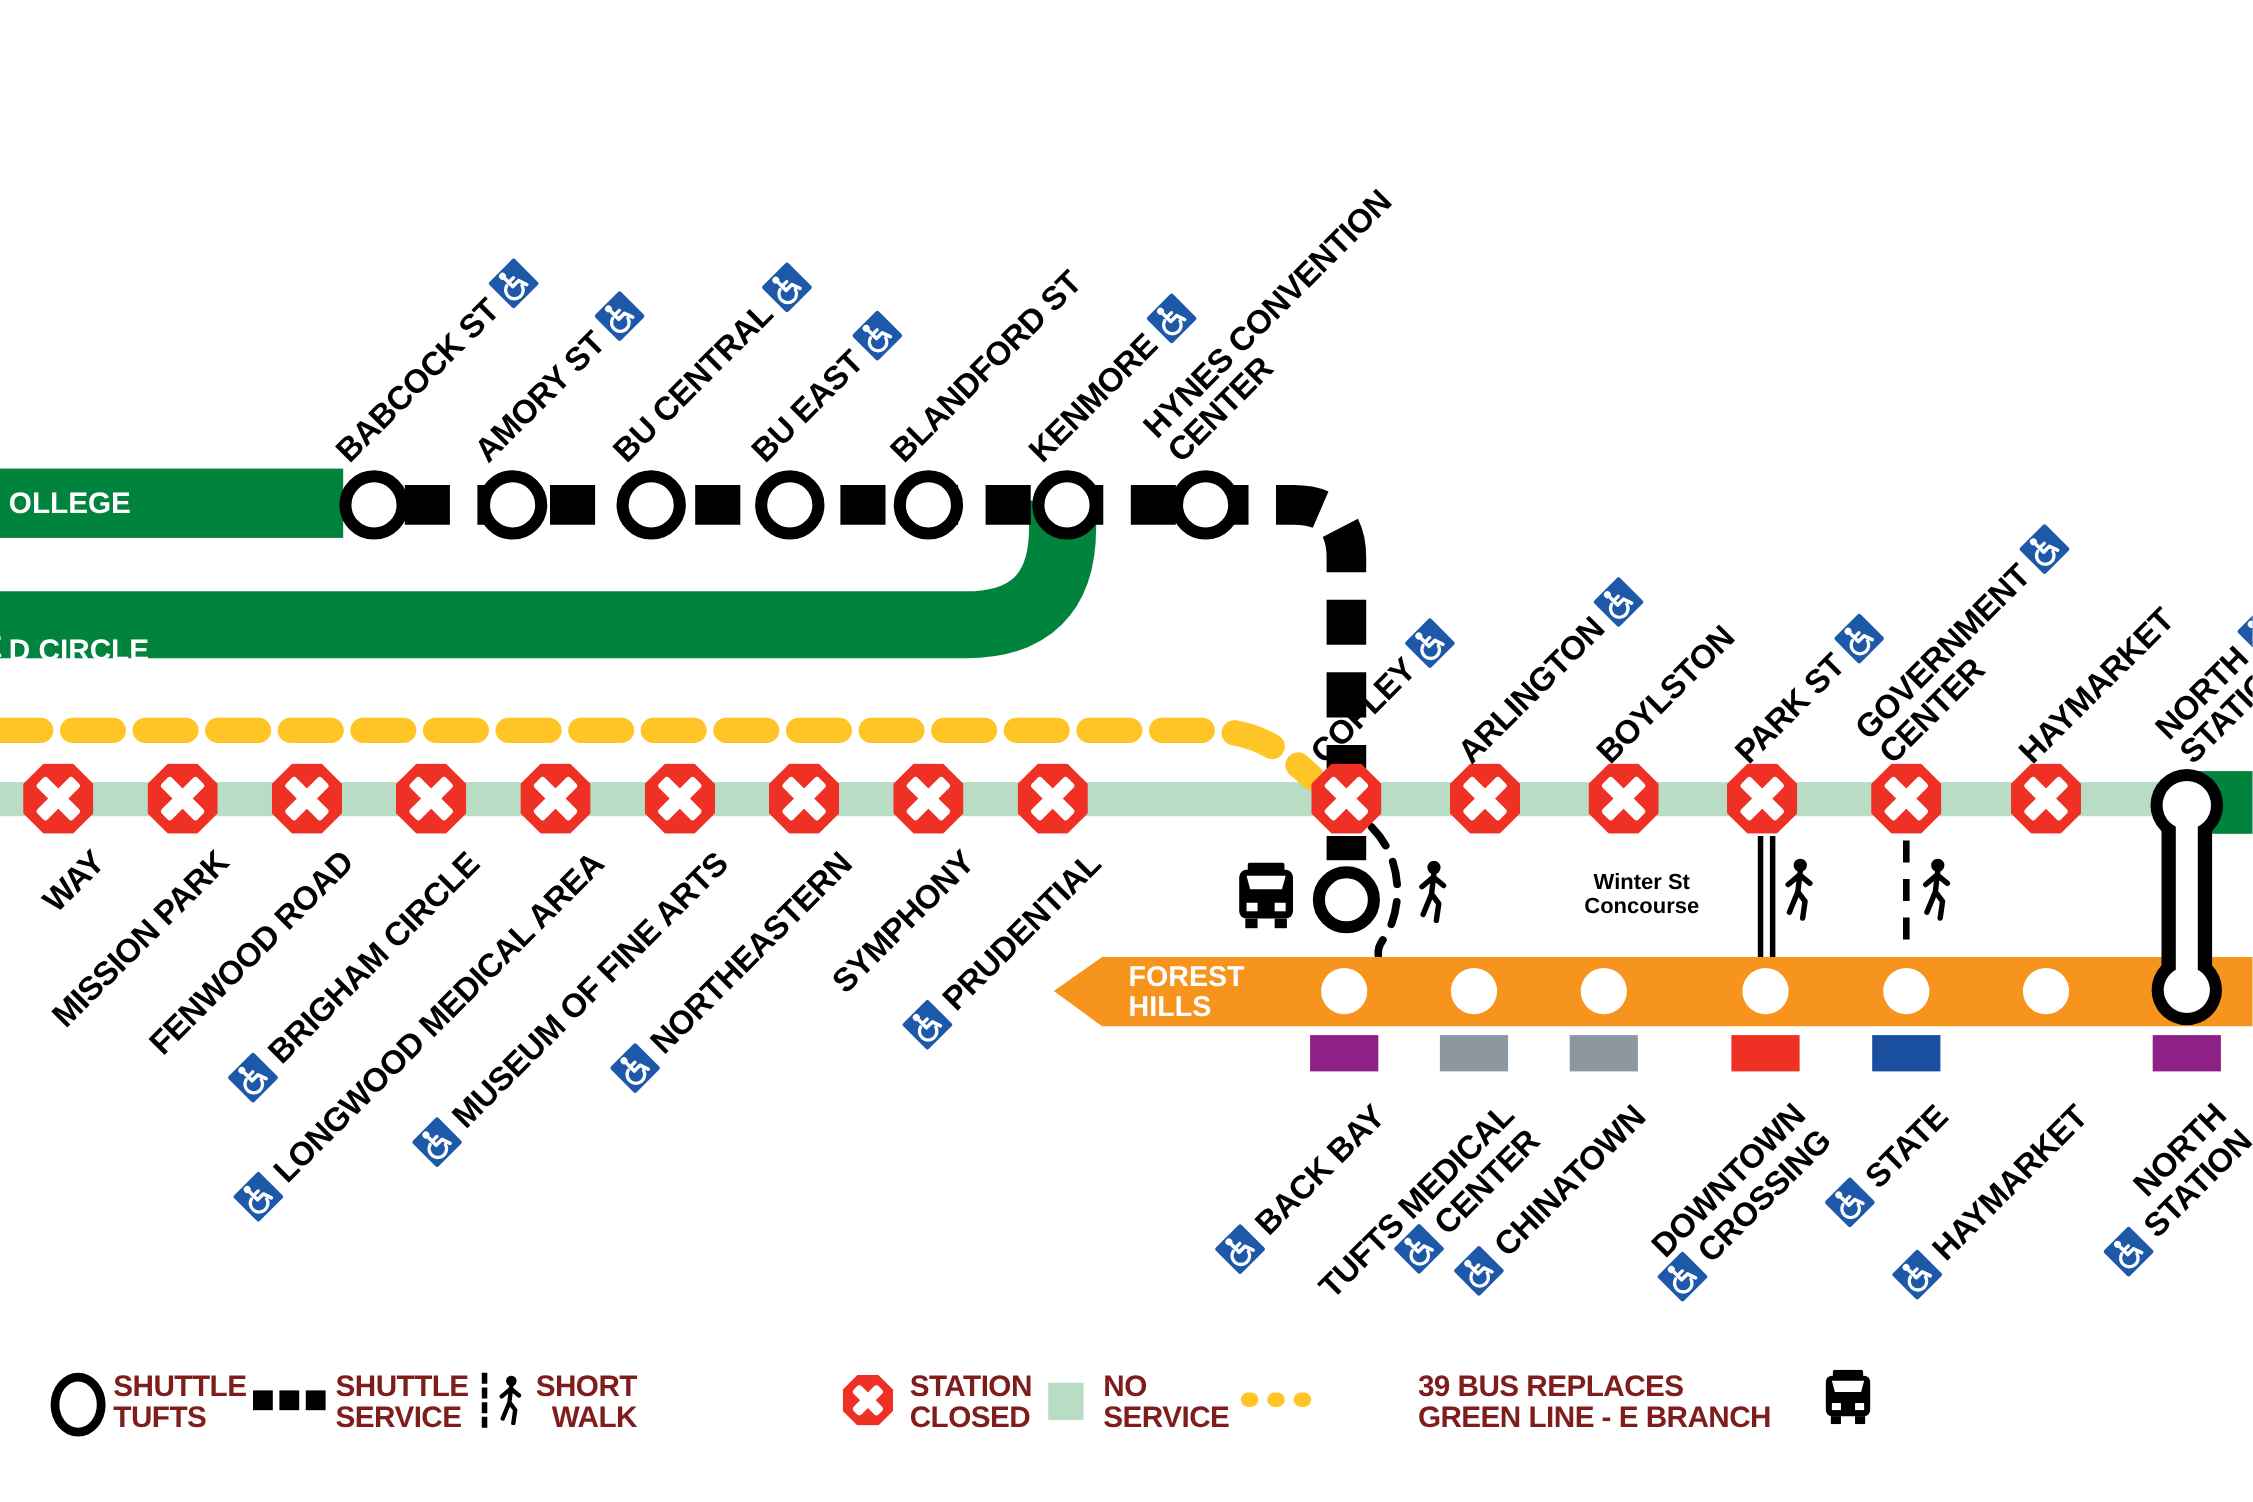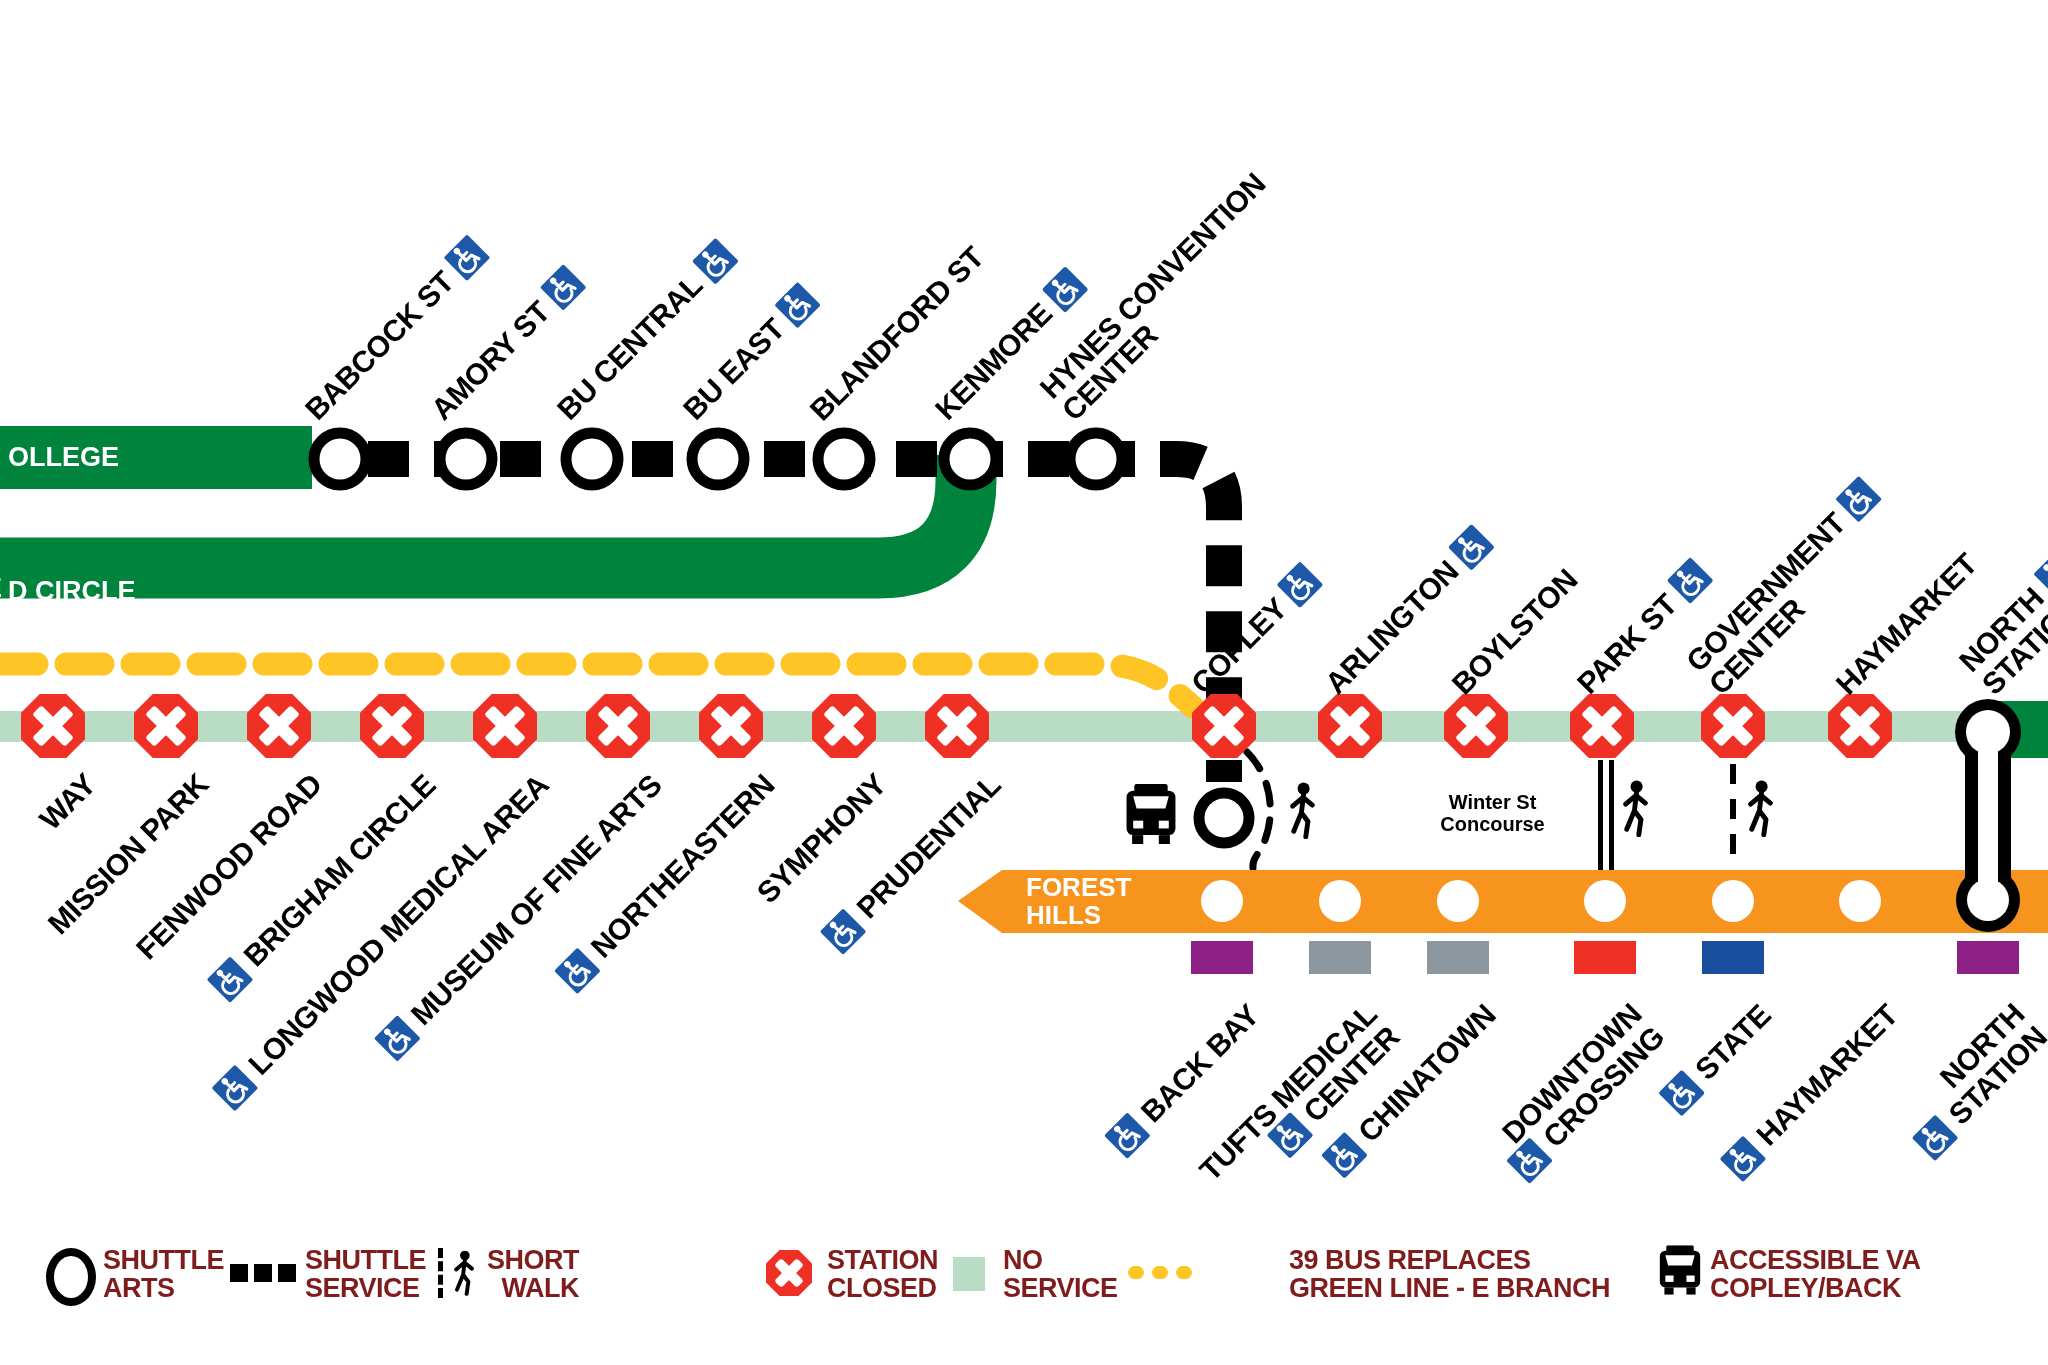--- a/index.html
+++ b/index.html
@@ -140,21 +140,21 @@
   </div>
 
   <div class="winter">
     <span style="display:block">Winter St</span>
     <span style="display:block">Concourse</span>
   </div>
 
   <div class="lg-item lg-circle" style="left:46px;top:1248px;"></div>
   <div class="lg-text" style="left:103px;top:1246px;">
     <span style="display:block">SHUTTLE</span>
-    <span style="display:block">ARTS</span>
+    <span style="display:block">TUFTS</span>
   </div>
 
   <div class="lg-item lg-squares" style="left:230px;top:1264px;">
     <div></div>
       <div></div>
       <div></div>
   </div>
   <div class="lg-text" style="left:305px;top:1246px;">
     <span style="display:block">SHUTTLE</span>
     <span style="display:block">SERVICE</span>
@@ -187,24 +187,20 @@
       <div></div>
   </div>
   <div class="lg-text" style="left:1289px;top:1246px;">
     <span style="display:block">39 BUS REPLACES</span>
     <span style="display:block">GREEN LINE - E BRANCH</span>
   </div>
 
   <svg class="lg-item" style="left:1658px;top:1244px;" width="44" height="52" viewBox="0 0 48 54">
       <use href="#van"></use>
     </svg>
-  <div class="lg-text" style="left:1710px;top:1246px;">
-    <span style="display:block">ACCESSIBLE VA</span>
-    <span style="display:block">COPLEY/BACK</span>
-  </div>
 
 <div class="lbl top" style="left: 322px; bottom: 939px;">
       <span class="ln">BABCOCK ST<span class="badge"><svg viewBox="0 0 24 24">
             <use href="#wc"></use>
           </svg></span></span>
     </div>
     <div class="lbl top" style="left: 448px; bottom: 939px;">
       <span class="ln">AMORY ST<span class="badge"><svg viewBox="0 0 24 24">
             <use href="#wc"></use>
           </svg></span></span>

